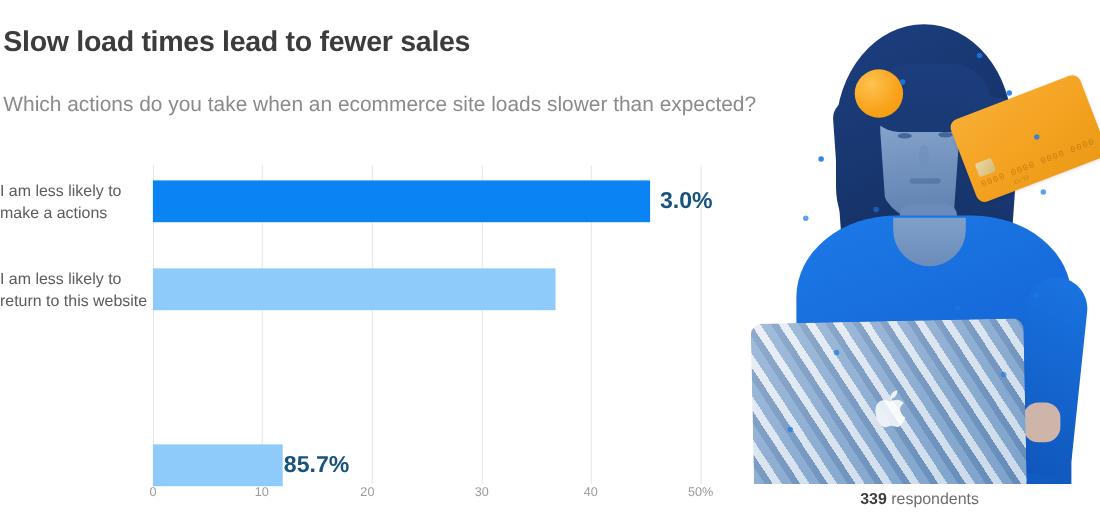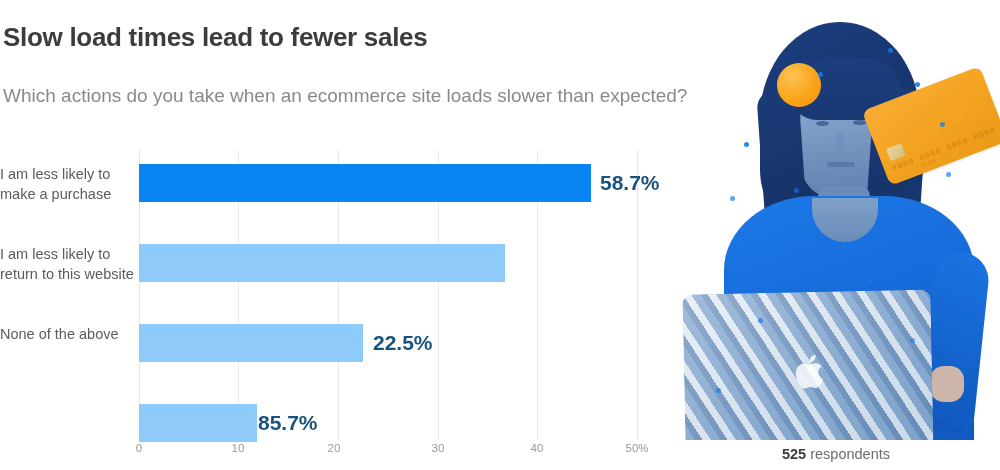--- a/index.html
+++ b/index.html
@@ -178,35 +178,30 @@
         <div class="gridline" style="left:199px"></div>
         <div class="gridline" style="left:299px"></div>
         <div class="gridline" style="left:398px"></div>
         <div class="gridline" style="left:498px"></div>
       </div>
     </div>
 
     <div class="rows">
 
       <div class="row" style="top:14px">
-        <div class="cat-label">I am less likely to make a purchase</div>
+        <div class="cat-label">I am less likely to make a actions</div>
         <div class="bar" style="width:452px;background:#0b84f3"></div>
-        <div class="bar-value" style="left:600px">58.7%</div>
+        <div class="bar-value" style="left:600px">3.0%</div>
       </div>
 
       <div class="row" style="top:94px">
         <div class="cat-label">I am less likely to return to this website</div>
         <div class="bar" style="width:366px;background:#8ecbfa"></div>
       </div>
 
-      <div class="row" style="top:174px">
-        <div class="cat-label">None of the above</div>
-        <div class="bar" style="width:224px;background:#8ecbfa"></div>
-        <div class="bar-value" style="left:373px">22.5%</div>
-      </div>
 
       <div class="row" style="top:254px">
         <div class="bar" style="width:118px;background:#8ecbfa"></div>
         <div class="bar-value" style="left:258px">85.7%</div>
       </div>
 
     </div>
 
     <div class="xaxis">
       <div class="xtick" style="left:139px">0</div>
@@ -266,16 +261,16 @@
       <div class="dot" style="left:86px;top:318px;opacity:.7"></div>
       <div class="dot" style="left:44px;top:388px;opacity:.7"></div>
       <div class="dot" style="left:238px;top:338px;opacity:.6"></div>
       <div class="dot" style="left:196px;top:278px;opacity:.6"></div>
       <div class="dot" style="left:268px;top:266px;opacity:.6"></div>
 
     </div>
   </div>
 
   <div class="footer">
-    <b>525</b><span> respondents</span>
+    <b>339</b><span> respondents</span>
   </div>
 
 </div>
 
 </body></html>

